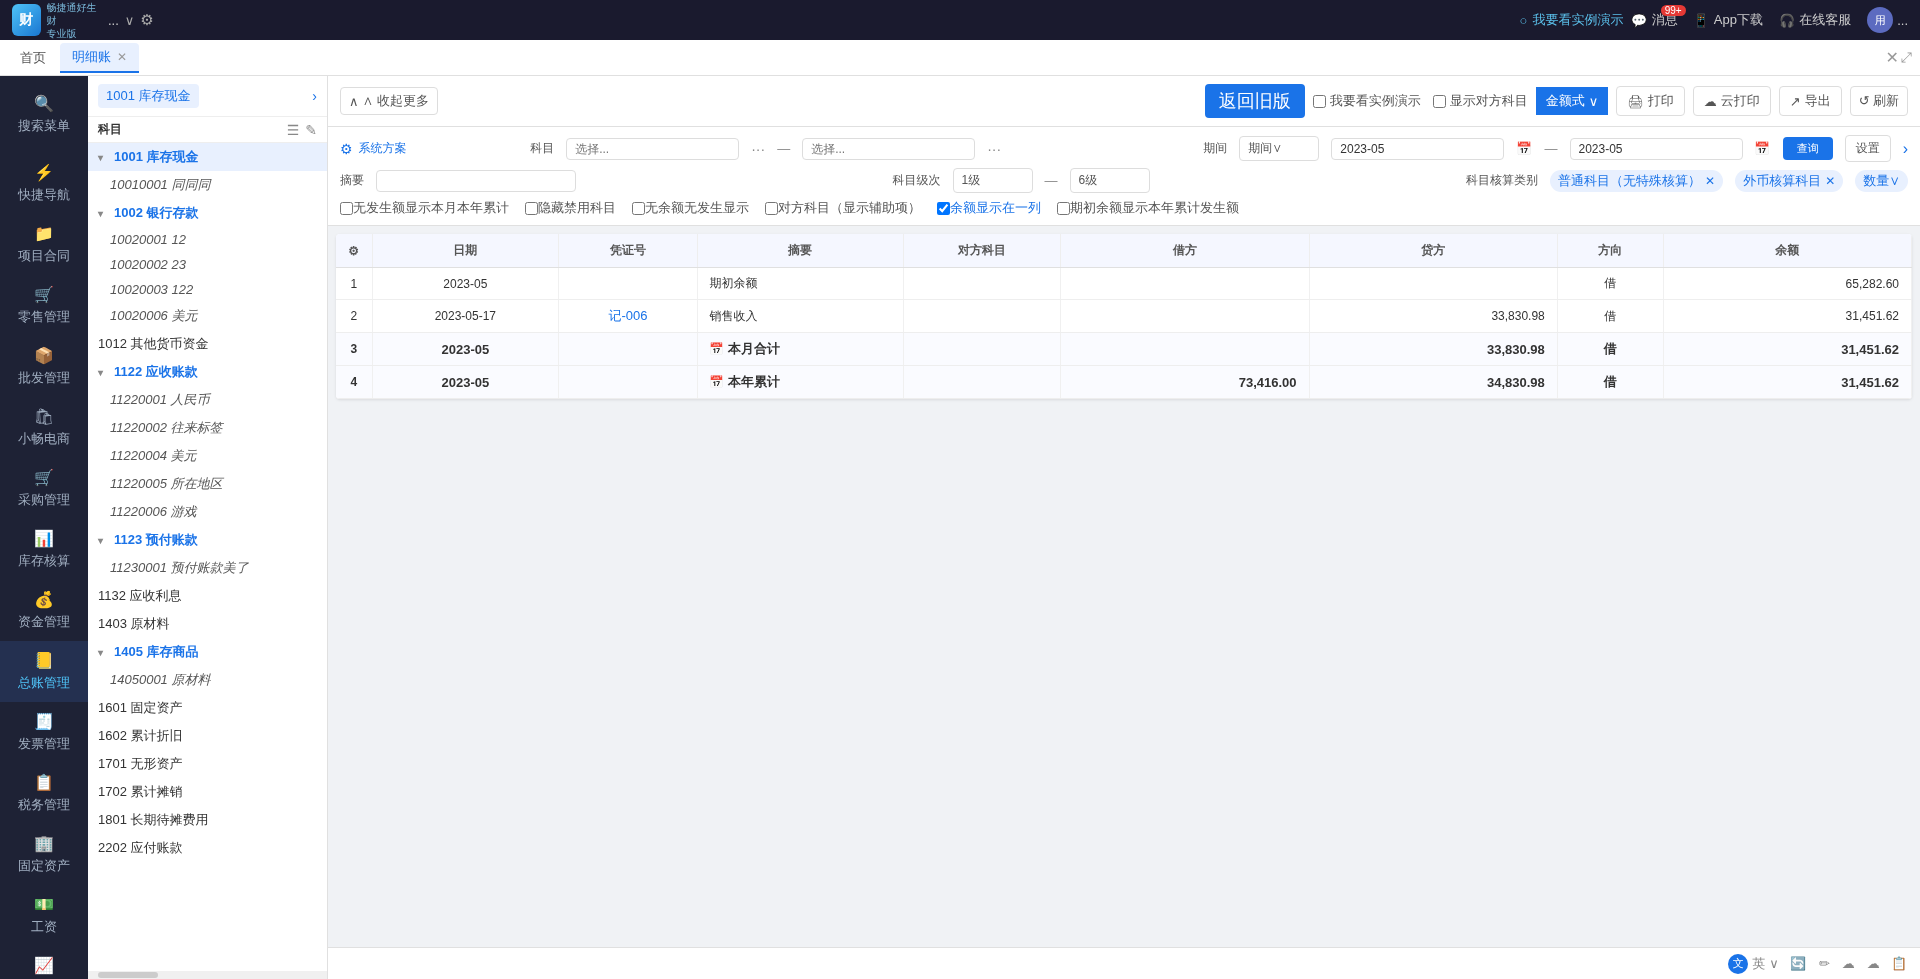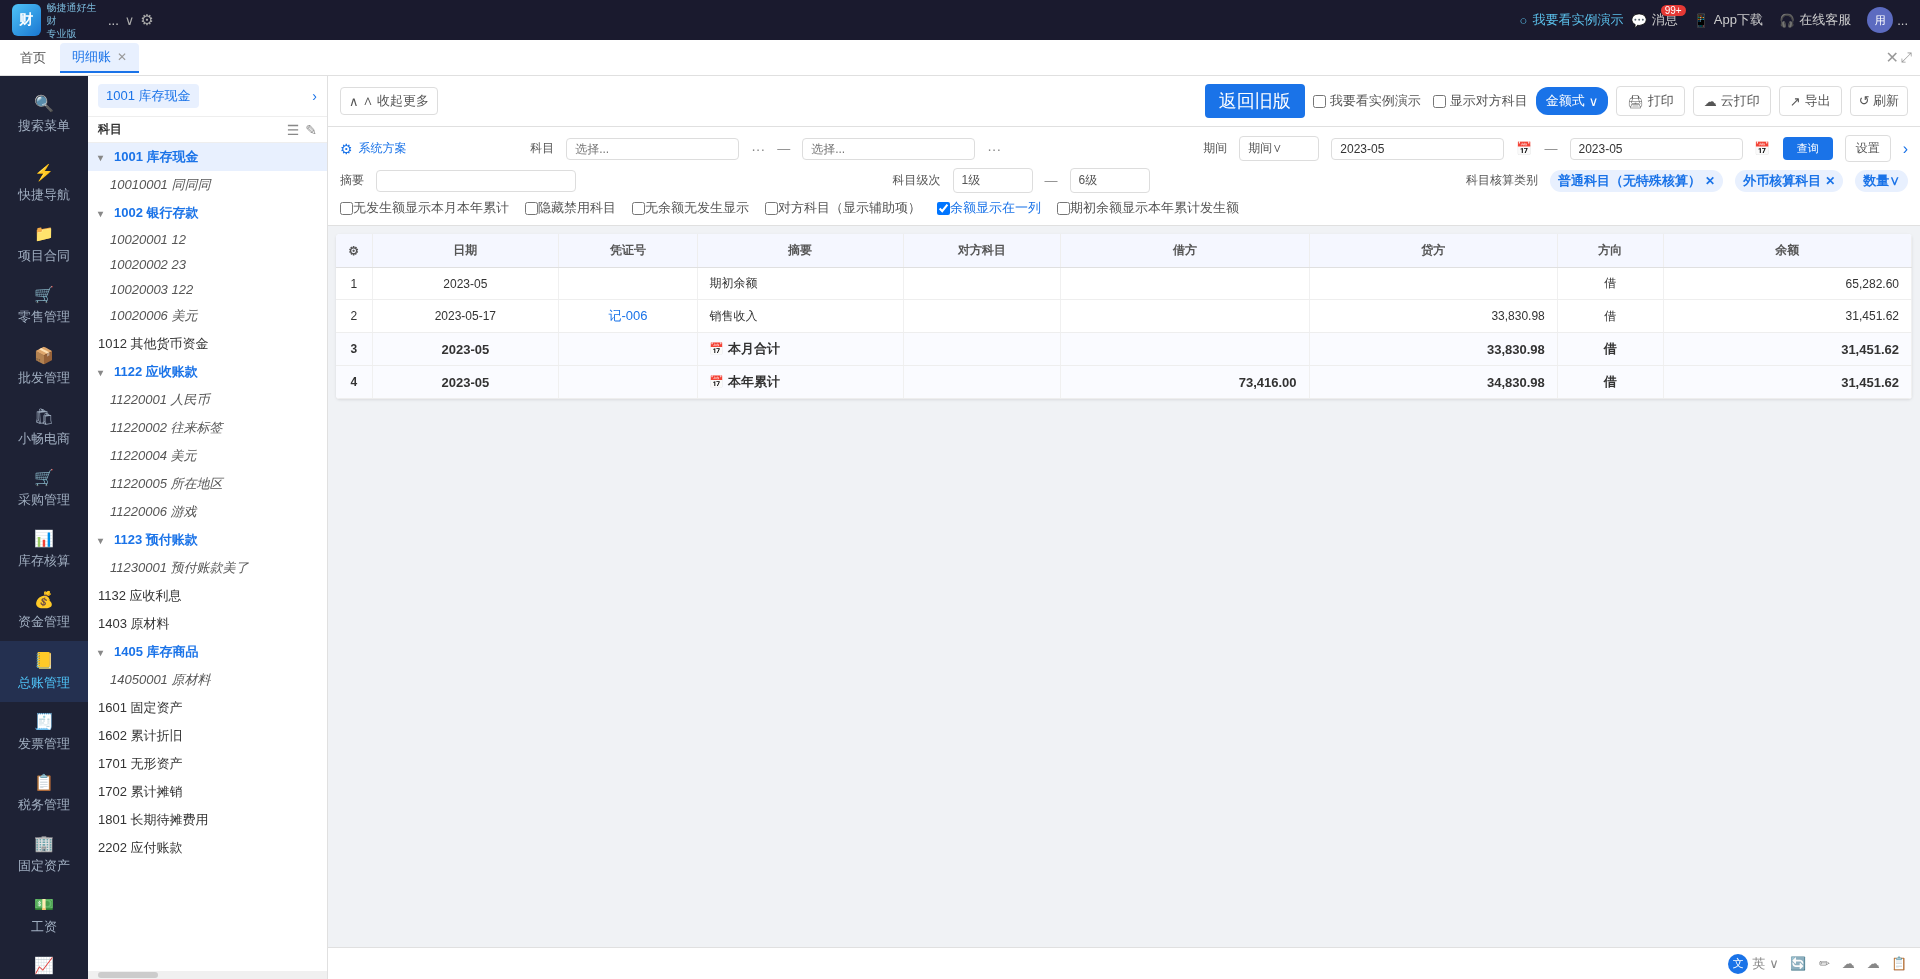--- a/index.html
+++ b/index.html
@@ -58,36 +58,36 @@
     
     .content { flex: 1; display: flex; flex-direction: column; overflow: hidden; background: #f0f2f5; }
 
     
     .content-toolbar { background: #fff; padding: 8px 12px; display: flex; align-items: center; gap: 8px; border-bottom: 1px solid #e0e0e0; flex-shrink: 0; }
     .expand-btn { display: flex; align-items: center; gap: 4px; color: #555; cursor: pointer; border: 1px solid #ddd; border-radius: 4px; padding: 4px 8px; font-size: 12px; }
     .content-toolbar-right { margin-left: auto; display: flex; align-items: center; gap: 8px; }
     .btn-return { background: #1a73e8; color: #fff; border: none; border-radius: 4px; padding: 5px 14px; cursor: pointer; font-size: 18px; }
     .checkbox-group { display: flex; align-items: center; gap: 12px; }
     .checkbox-item { display: flex; align-items: center; gap: 4px; font-size: 12px; color: #555; cursor: pointer; }
-    .btn-amount { background: #1a73e8; color: #fff; border: none; border-radius: 12px; padding: 5px 10px; cursor: pointer; font-size: 12px; display: flex; align-items: center; gap: 4px; }
+    .btn-amount { background: #1a73e8; color: #fff; border: none; border-radius: 0; padding: 5px 10px; cursor: pointer; font-size: 12px; display: flex; align-items: center; gap: 4px; }
     .btn-outline { background: #fff; color: #555; border: 1px solid #ddd; border-radius: 4px; padding: 5px 10px; cursor: pointer; font-size: 12px; display: flex; align-items: center; gap: 4px; }
     .btn-refresh { background: #fff; color: #555; border: 1px solid #ddd; border-radius: 4px; padding: 5px 8px; cursor: pointer; font-size: 12px; }
 
     
     .filter-area { background: #fff; padding: 8px 12px; border-bottom: 1px solid #e0e0e0; flex-shrink: 0; }
     .filter-row { display: flex; align-items: center; gap: 12px; margin-bottom: 6px; }
     .filter-label { color: #555; font-size: 12px; white-space: nowrap; }
     .filter-select { border: 1px solid #ddd; border-radius: 4px; padding: 3px 8px; font-size: 12px; color: #555; min-width: 80px; }
     .filter-input { border: 1px solid #ddd; border-radius: 4px; padding: 3px 8px; font-size: 12px; color: #999; min-width: 120px; }
     .filter-dots { color: #888; font-size: 14px; }
     .filter-dash { color: #888; }
     .filter-date { border: 1px solid #ddd; border-radius: 4px; padding: 3px 8px; font-size: 12px; color: #333; min-width: 90px; }
     .filter-search-btn { background: #1a73e8; color: #fff; border: none; border-radius: 4px; padding: 4px 14px; cursor: pointer; font-size: 11px; }
     .filter-settings-btn { background: #fff; color: #555; border: 1px solid #ddd; border-radius: 4px; padding: 4px 10px; cursor: pointer; font-size: 12px; }
-    .filter-tag { background: #e8f0fe; color: #1a73e8; border-radius: 12px; padding: 2px 8px; font-size: 11px; display: flex; align-items: center; gap: 4px; font-weight: bold; }
+    .filter-tag { background: #e8f0fe; color: #1a73e8; border-radius: 12px; padding: 2px 8px; font-size: 11px; display: flex; align-items: center; gap: 4px; }
     .filter-tag-close { cursor: pointer; color: #1a73e8; font-size: 12px; }
 
     
     .filter-options { display: flex; align-items: center; gap: 16px; flex-wrap: wrap; }
     .filter-option-item { display: flex; align-items: center; gap: 0; font-size: 12px; color: #555; cursor: pointer; }
     .filter-option-item input[type=checkbox] { width: 13px; height: 13px; }
     .filter-option-item.checked { color: #1a73e8; }
 
     
     .table-area { flex: 1; overflow-y: auto; padding: 8px; }

